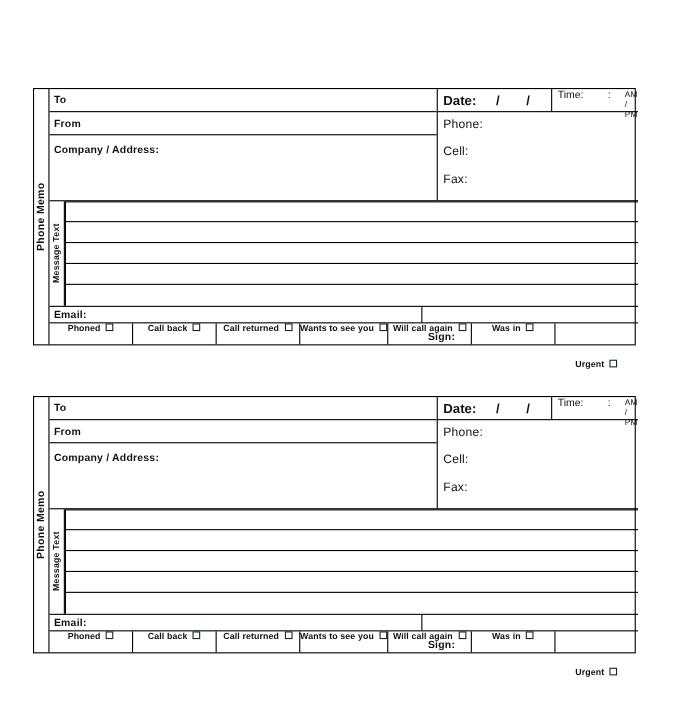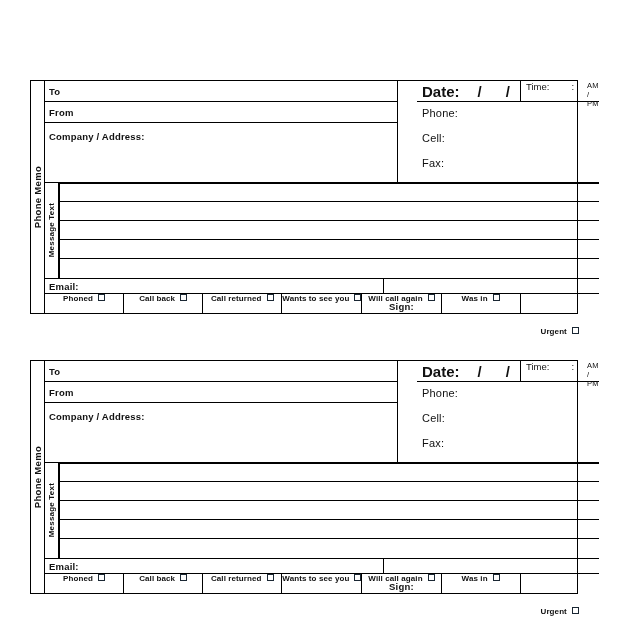--- a/index.html
+++ b/index.html
@@ -67,21 +67,20 @@
   .memo-right {
     flex: 1 1 auto;
     display: flex;
     flex-direction: column;
   }
 
   
   .contact-grid {
     display: flex;
     border-bottom: 1.5px solid #000000;
-    gap: 19px;
   }
   .contact-left {
     flex: 0 0 353px;
     display: flex;
     flex-direction: column;
     border-right: 1.5px solid #000000;
     box-sizing: border-box;
   }
   .cell-to,
   .cell-from {
@@ -115,21 +114,21 @@
     box-sizing: border-box;
   }
   .dt-date {
     flex: 0 0 104px;
     border-right: 1.5px solid #000000;
     box-sizing: border-box;
     display: flex;
     align-items: center;
     padding-left: 5px;
     gap: 12px;
-    font-size: 15px;
+    font-size: 12px;
     font-weight: bold;
   }
   .dt-date .slash { padding: 0 6px; }
   .dt-time {
     flex: 1 1 auto;
     box-sizing: border-box;
     padding-left: 5px;
     display: flex;
     justify-content: center;
     font-size: 9.5px;

